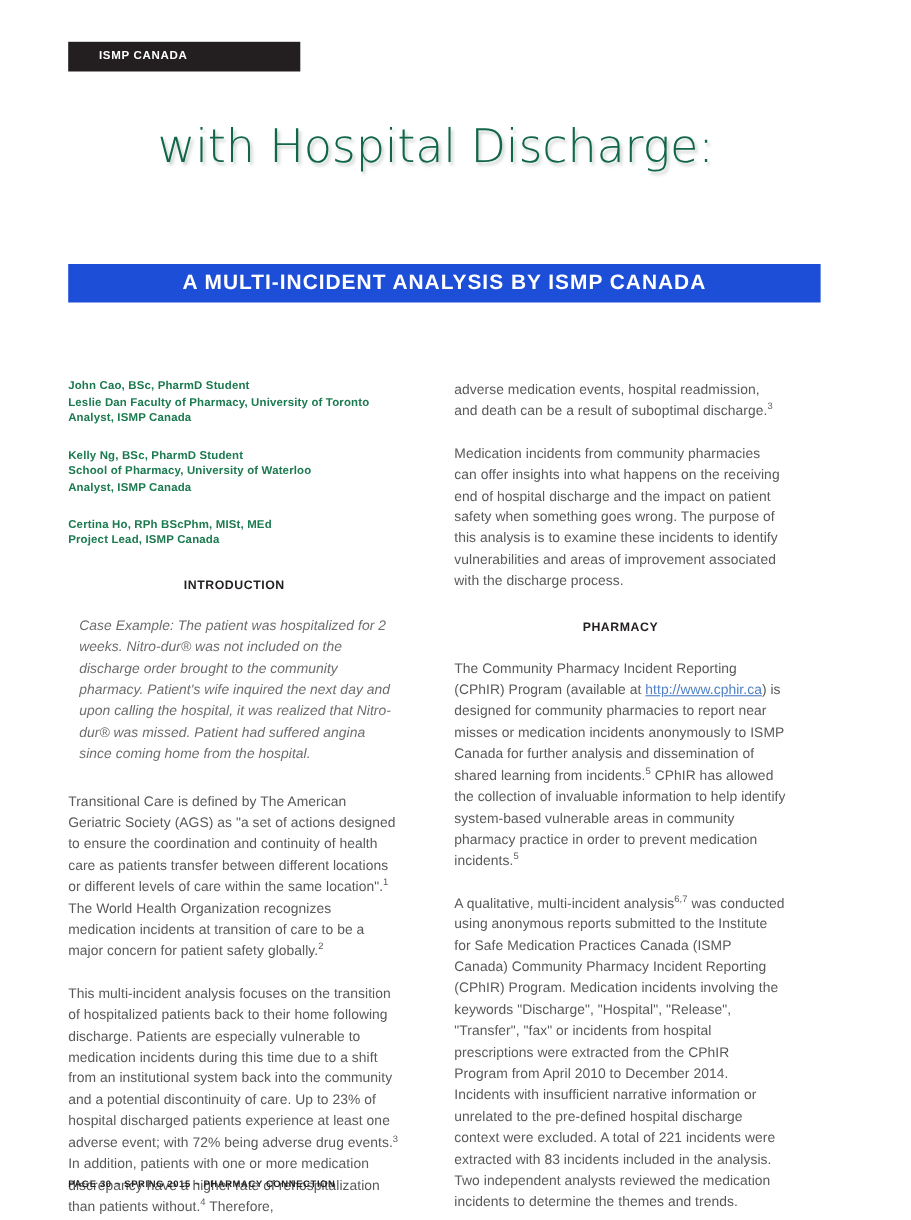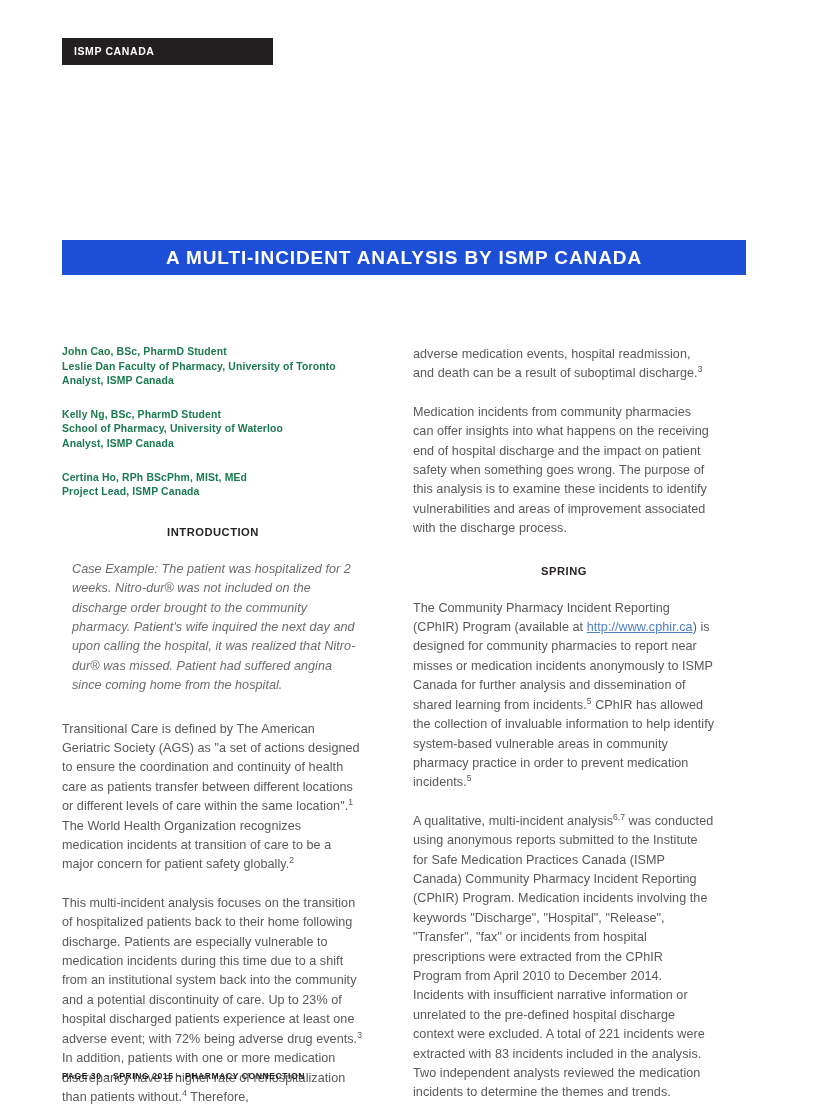--- a/index.html
+++ b/index.html
@@ -24,21 +24,21 @@
     height: 27px;
     background: #231f20;
     display: flex;
     align-items: center;
   }
   .masthead-tag-label {
     color: #ffffff;
     font-size: 10.5px;
     font-weight: bold;
     letter-spacing: 0.6px;
-    padding-left: 12px;
+    padding-left: 28px;
     line-height: 1;
   }
 
   
   .title-block {
     position: absolute;
     left: 62px;
     top: 104px;
     width: 668px;
     text-align: center;
@@ -157,20 +157,21 @@
   }
 </style>
 </head>
 <body>
 
 <div class="masthead-tag">
   <span class="masthead-tag-label">ISMP CANADA</span>
 </div>
 
 <div class="title-block">
+  <div class="title-line">with Hospital Discharge:</div>
 </div>
 
 <div class="subtitle-bar">
   <span class="subtitle-bar-label">A MULTI-INCIDENT ANALYSIS BY ISMP CANADA</span>
 </div>
 
 <div class="columns">
 
   <div class="column left">
 
@@ -200,21 +201,21 @@
     <p class="body-par tight"><span>This multi-incident analysis focuses on the transition of hospitalized patients back to their home following discharge. Patients are especially vulnerable to medication incidents during this time due to a shift from an institutional system back into the community and a potential discontinuity of care. Up to 23% of hospital discharged patients experience at least one adverse event; with 72% being adverse drug events.</span><sup>3</sup><span> In addition, patients with one or more medication discrepancy have a higher rate of rehospitalization than patients without.</span><sup>4</sup><span>  Therefore,</span></p>
 
   </div>
 
   <div class="column right">
 
     <p class="body-par"><span>adverse medication events, hospital readmission, and death can be a result of suboptimal discharge.</span><sup>3</sup></p>
 
     <p class="body-par">Medication incidents from community pharmacies can offer insights into what happens on the receiving end of hospital discharge and the impact on patient safety when something goes wrong. The purpose of this analysis is to examine these incidents to identify vulnerabilities and areas of improvement associated with the discharge process.</p>
 
-    <div class="section-heading">SPRING</div>
+    <div class="section-heading">PHARMACY</div>
 
     <p class="body-par"><span>The Community Pharmacy Incident Reporting (CPhIR) Program (available at </span><a class="link" href="#">http://www.cphir.ca</a><span>) is designed for community pharmacies to report near misses or medication incidents anonymously to ISMP Canada for further analysis and dissemination of shared learning from incidents.</span><sup>5</sup><span> CPhIR has allowed the collection of invaluable information to help identify system-based vulnerable areas in community pharmacy practice in order to prevent medication incidents.</span><sup>5</sup></p>
 
     <p class="body-par tight"><span>A qualitative, multi-incident analysis</span><sup>6,7</sup><span> was conducted using anonymous reports submitted to the Institute for Safe Medication Practices Canada (ISMP Canada) Community Pharmacy Incident Reporting (CPhIR) Program.  Medication incidents involving the keywords "Discharge", "Hospital", "Release", "Transfer", "fax" or incidents from hospital prescriptions were extracted from the CPhIR Program from April 2010 to December 2014.  Incidents with insufficient narrative information or unrelated to the pre-defined hospital discharge context were excluded.  A total of 221 incidents were extracted with 83 incidents included in the analysis.  Two independent analysts reviewed the medication incidents to determine the themes and trends.</span></p>
 
   </div>
 </div>
 
 <div class="footer">PAGE 30  ~  SPRING 2015  ~  PHARMACY CONNECTION</div>
 

